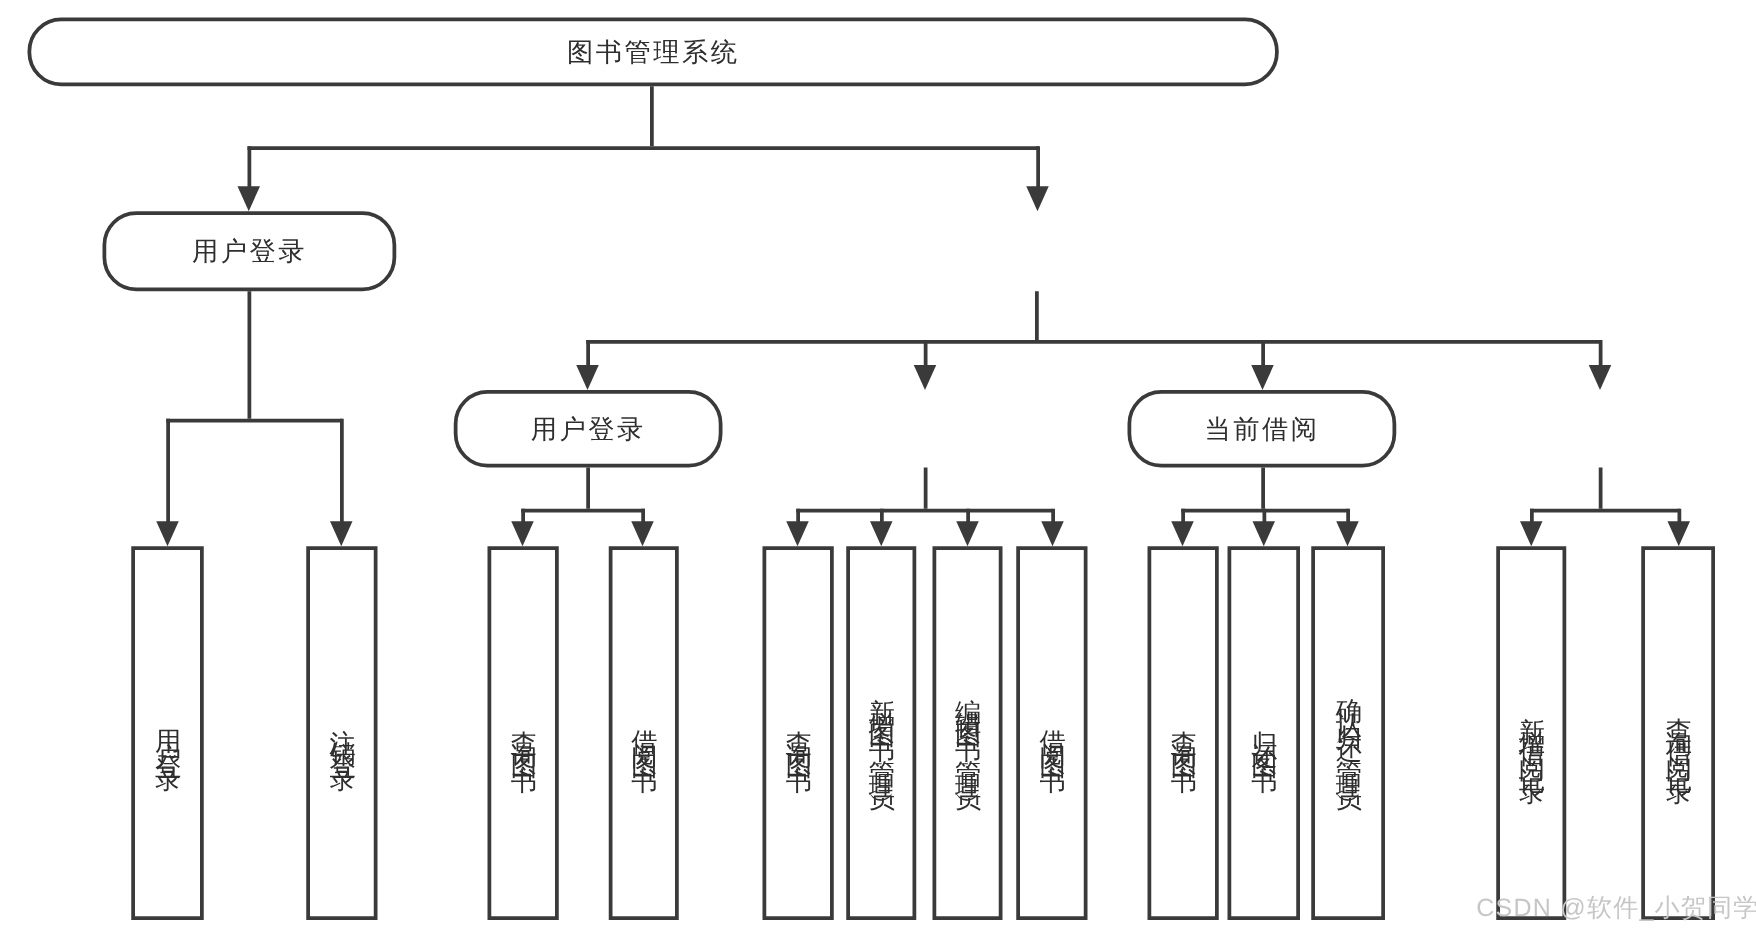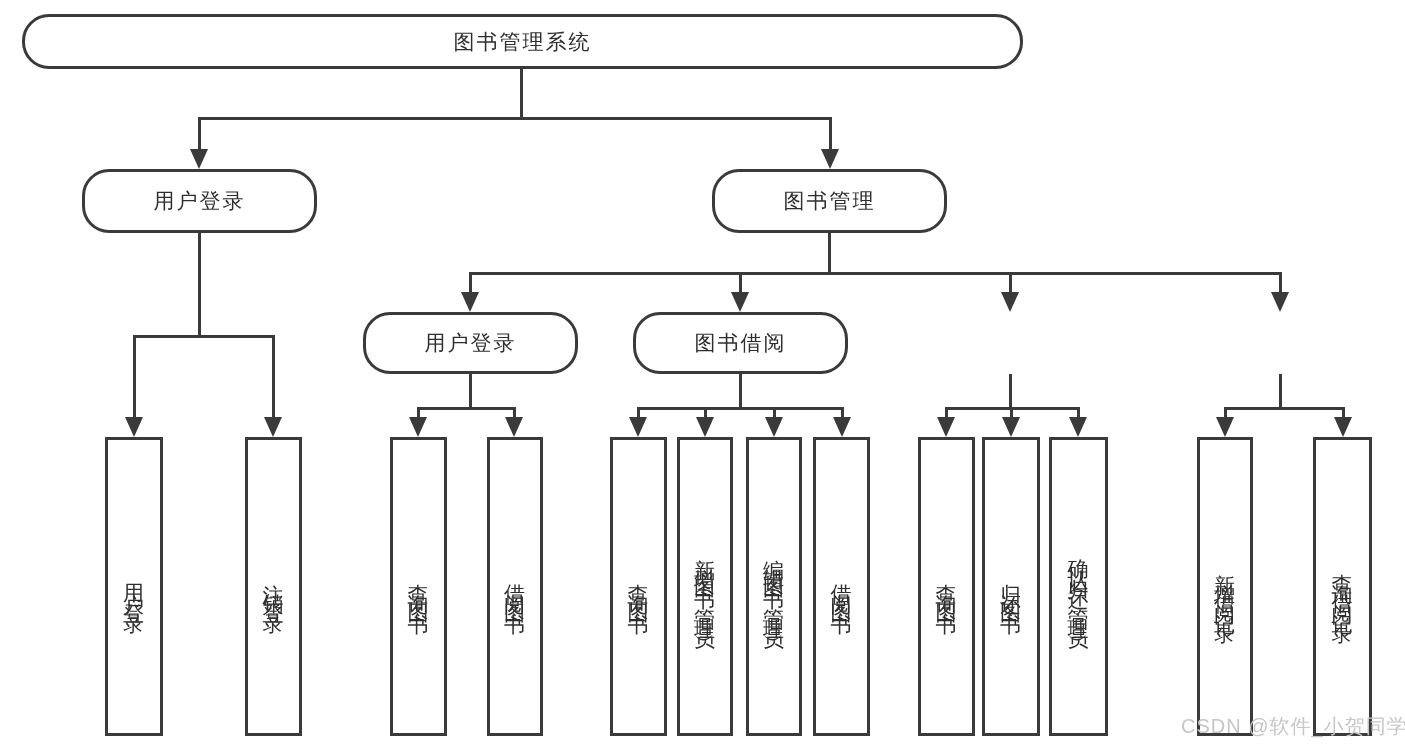--- a/index.html
+++ b/index.html
@@ -45,24 +45,23 @@
   }
 </style>
 </head>
 <body>
 
 <div id="stage">
 
   <div class="box h root" style="left:22px;top:14px;width:1001px;height:55px;">图书管理系统</div>
 
   <div class="box h" style="left:82px;top:169px;width:235px;height:64px;">用户登录</div>
-  <div class="box h" style="left:712px;top:169px;width:235px;height:64px;">图书管理</div>
 
   <div class="box h" style="left:363px;top:312px;width:215px;height:62px;">用户登录</div>
-  <div class="box h" style="left:633px;top:312px;width:215px;height:62px;">图书借阅</div>
+  <div class="box h" style="left:902px;top:312px;width:215px;height:62px;">当前借阅</div>
 
   <div class="box v" style="left:105px;top:437px;width:58px;height:299px;">用户登录</div>
   <div class="box v" style="left:245px;top:437px;width:57px;height:299px;">注销登录</div>
 
   <div class="box v" style="left:390px;top:437px;width:57px;height:299px;">查询图书</div>
   <div class="box v" style="left:487px;top:437px;width:56px;height:299px;">借阅图书</div>
 
   <div class="box v" style="left:610px;top:437px;width:57px;height:299px;">查询图书</div>
   <div class="box v" style="left:677px;top:437px;width:56px;height:299px;">新增图书（管理员）</div>
   <div class="box v" style="left:746px;top:437px;width:56px;height:299px;">编辑图书（管理员）</div>

